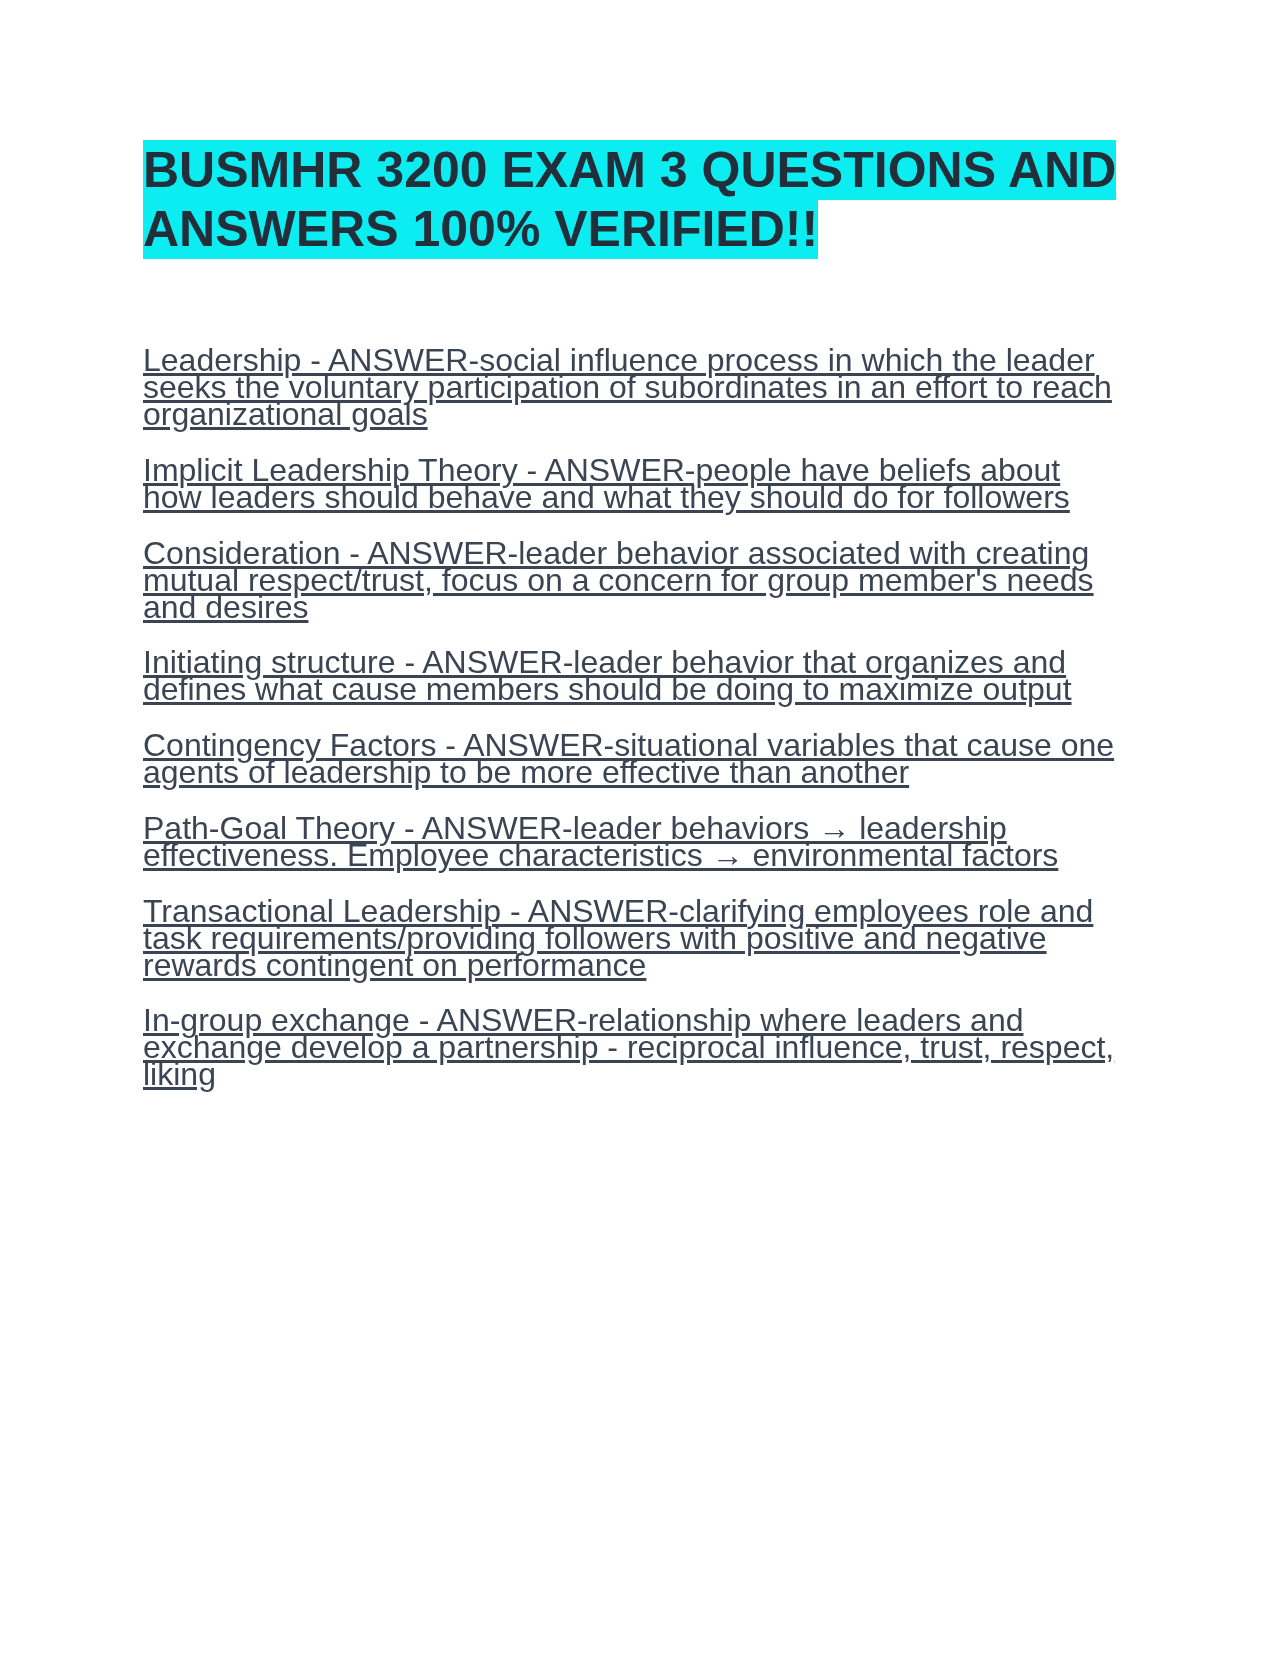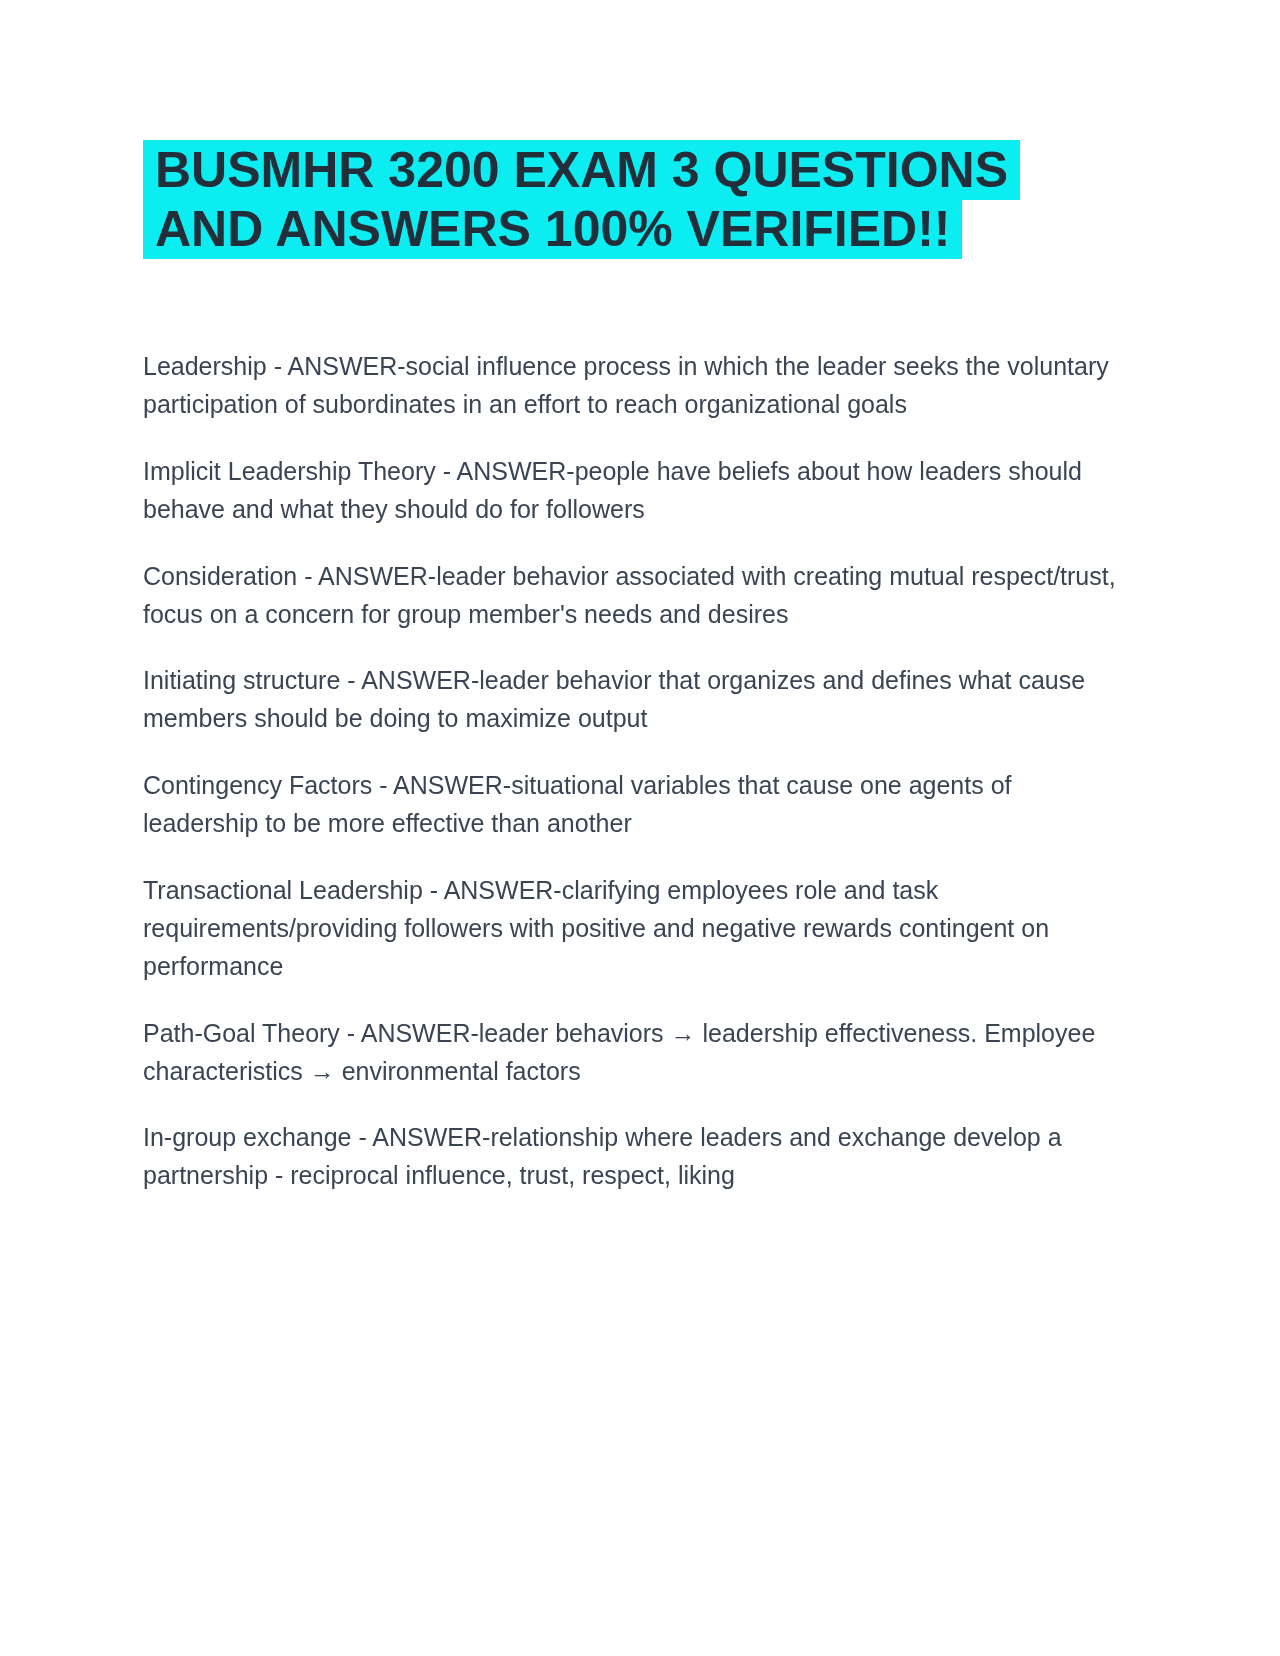--- a/index.html
+++ b/index.html
@@ -22,44 +22,45 @@
     max-width: 976px;
     font-size: 50px;
     line-height: 59px;
     font-weight: bold;
     letter-spacing: 0;
     color: var(--title-color, #232E3B);
   }
   .doc-title mark {
     background: var(--hl, #0BEDF1);
     color: inherit;
-    padding: 2px 12px;
+    padding: 2px 0;
     -webkit-box-decoration-break: clone;
     box-decoration-break: clone;
   }
   .qa-list {
     width: 976px;
-    font-size: 25px;
-    line-height: 38px;
+    font-size: 32px;
+    line-height: 27px;
     color: var(--body-color, #3A4452);
+    text-decoration: underline;
   }
   .qa-list p.qa {
     margin: 0 0 28.75px 0;
     word-spacing: normal;
   }
 </style>
 </head>
 <body>
 
 <div class="page" style="--hl: #0BEDF1; --title-color: #232E3B; --body-color: #3A4452; --bg: #FFFFFF;">
   <h1 class="doc-title"><mark>BUSMHR 3200 EXAM 3 QUESTIONS AND ANSWERS 100% VERIFIED!!</mark></h1>
 
   <div class="qa-list">
       <p class="qa">Leadership - ANSWER-social influence process in which the leader seeks the voluntary participation of subordinates in an effort to reach organizational goals</p>
       <p class="qa">Implicit Leadership Theory - ANSWER-people have beliefs about how leaders should behave and what they should do for followers</p>
       <p class="qa">Consideration - ANSWER-leader behavior associated with creating mutual respect/trust, focus on a concern for group member's needs and desires</p>
       <p class="qa">Initiating structure - ANSWER-leader behavior that organizes and defines what cause members should be doing to maximize output</p>
       <p class="qa">Contingency Factors - ANSWER-situational variables that cause one agents of leadership to be more effective than another</p>
+      <p class="qa">Path-Goal Theory - ANSWER-leader behaviors → leadership effectiveness. Employee characteristics → environmental factors</p>
       <p class="qa">Transactional Leadership - ANSWER-clarifying employees role and task requirements/providing followers with positive and negative rewards contingent on performance</p>
-      <p class="qa">Path-Goal Theory - ANSWER-leader behaviors → leadership effectiveness. Employee characteristics → environmental factors</p>
       <p class="qa">In-group exchange - ANSWER-relationship where leaders and exchange develop a partnership - reciprocal influence, trust, respect, liking</p>
     </div>
 </div>
 
 </body></html>

